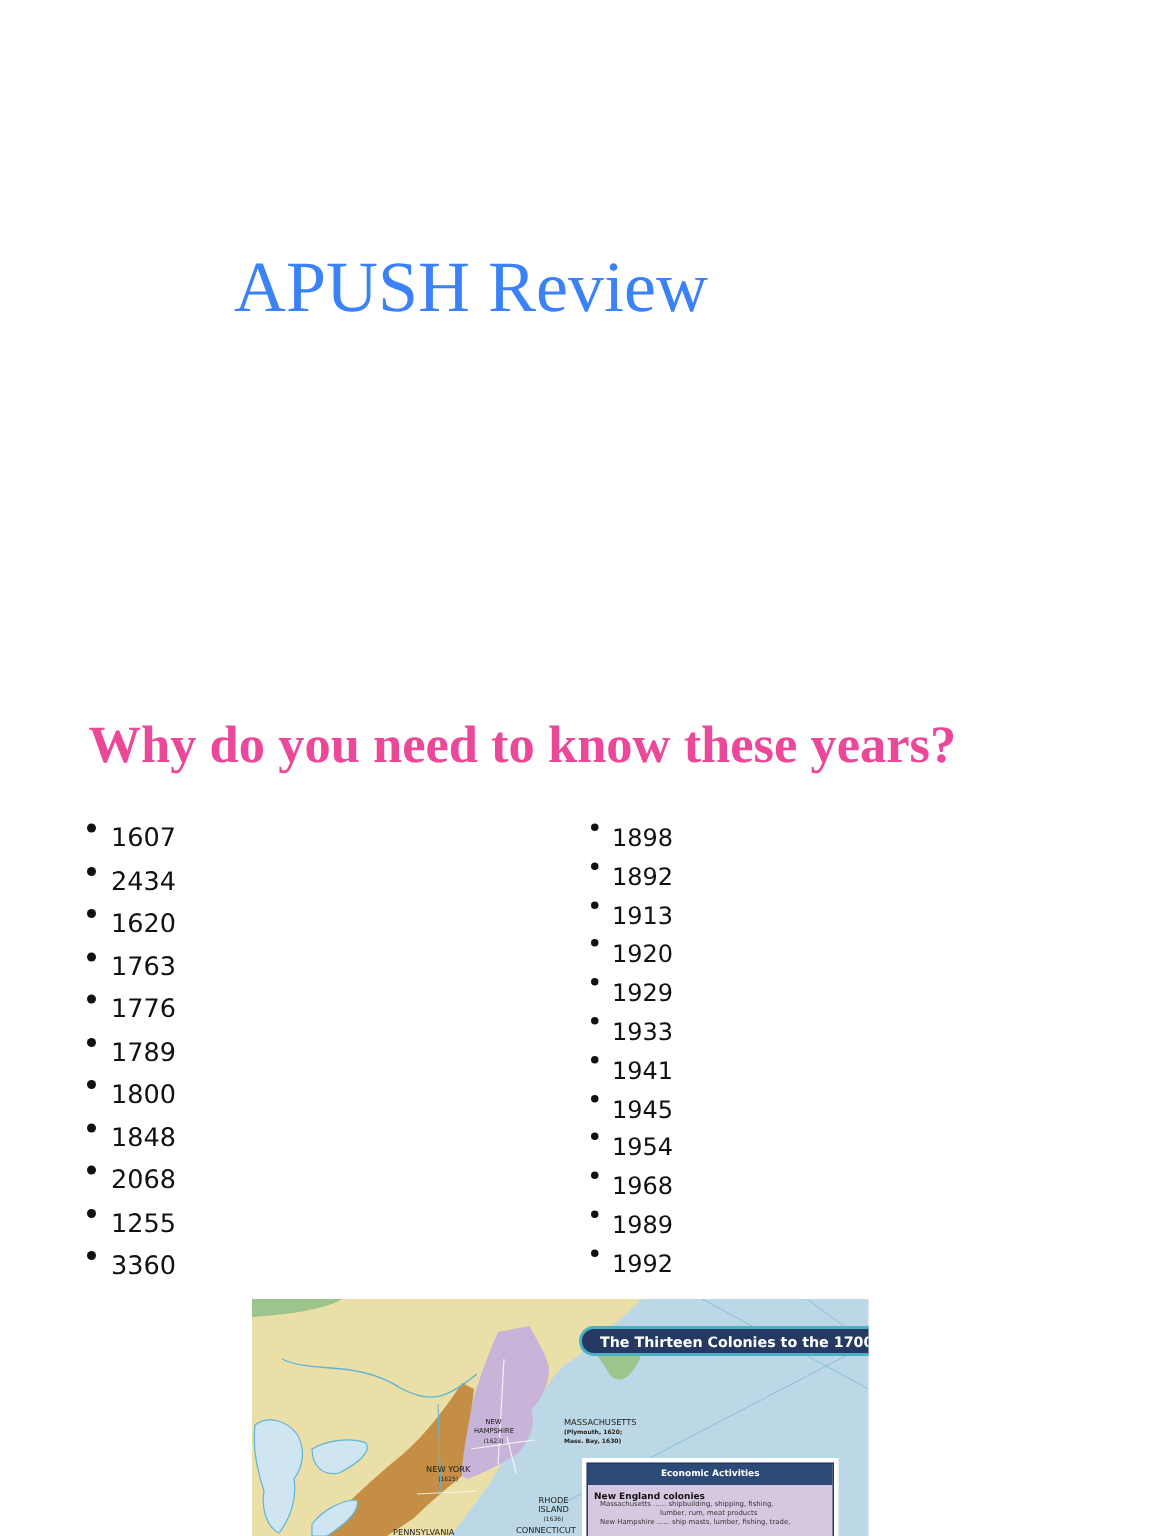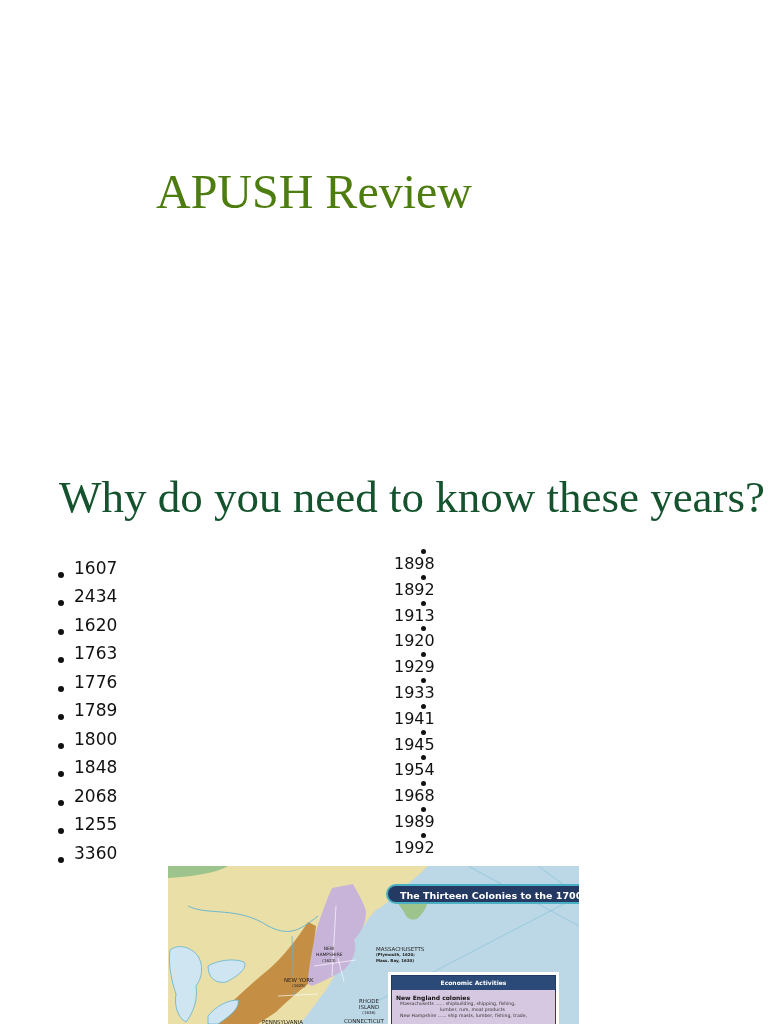--- a/index.html
+++ b/index.html
@@ -1,30 +1,30 @@
 <!DOCTYPE html>
 <html><head>
 <meta charset="utf-8">
 <style>
   html, body { margin: 0; padding: 0; background: #ffffff; }
   body { width: 768px; height: 1024px; position: relative; overflow: hidden; font-family: "Liberation Serif", serif; color: #000; }
   .slide-title {
     position: absolute; left: 0; top: 160px; width: 628px; text-align: center;
-    font-family: "Liberation Serif", serif; font-size: 48px; line-height: 64px; color: #4d7c0f;
+    font-family: "Liberation Serif", serif; font-size: 48px; line-height: 64px; color: #3b82f6;
   }
   .slide-heading {
     position: absolute; left: 59px; top: 474px;
-    font-family: "Liberation Serif", serif; font-size: 45px; line-height: 46px; color: #14532d; white-space: nowrap;
+    font-family: "Liberation Serif", serif; font-size: 35px; line-height: 46px; color: #ec4899; white-space: nowrap; font-weight: bold;
   }
   .year-list { position: absolute; margin: 0; padding: 0; list-style: none; font-family: "DejaVu Sans", sans-serif; color: #111; }
   .year-list.left { left: 58px; top: 549px; font-size: 17px; }
   .year-list.right { left: 394px; top: 549px; font-size: 16px; }
-  .year-list li { display: flex; align-items: flex-end; white-space: nowrap; }
+  .year-list li { display: flex; align-items: flex-start; white-space: nowrap; }
   .year-list.left li { height: 28.5px; }
-  .year-list.right li { height: 25.8px; flex-direction: column; }
+  .year-list.right li { height: 25.8px; }
   .bullet { display: inline-block; width: 6px; height: 6px; border-radius: 50%; background: #111; margin-right: 10px; }
   .year-list.right .bullet { width: 5px; height: 5px; margin-right: 9px; }
   .map {
     position: absolute; left: 168px; top: 866px; width: 411px; height: 158px; overflow: hidden;
     background: #bcd7e6;
   }
   .map svg { display: block; }
   .map-title {
     position: absolute; left: 218px; top: 18px; width: 200px; height: 20px;
     background: #243a63; border: 2px solid #4ab0c4; border-right: none; border-radius: 10px 0 0 10px;

